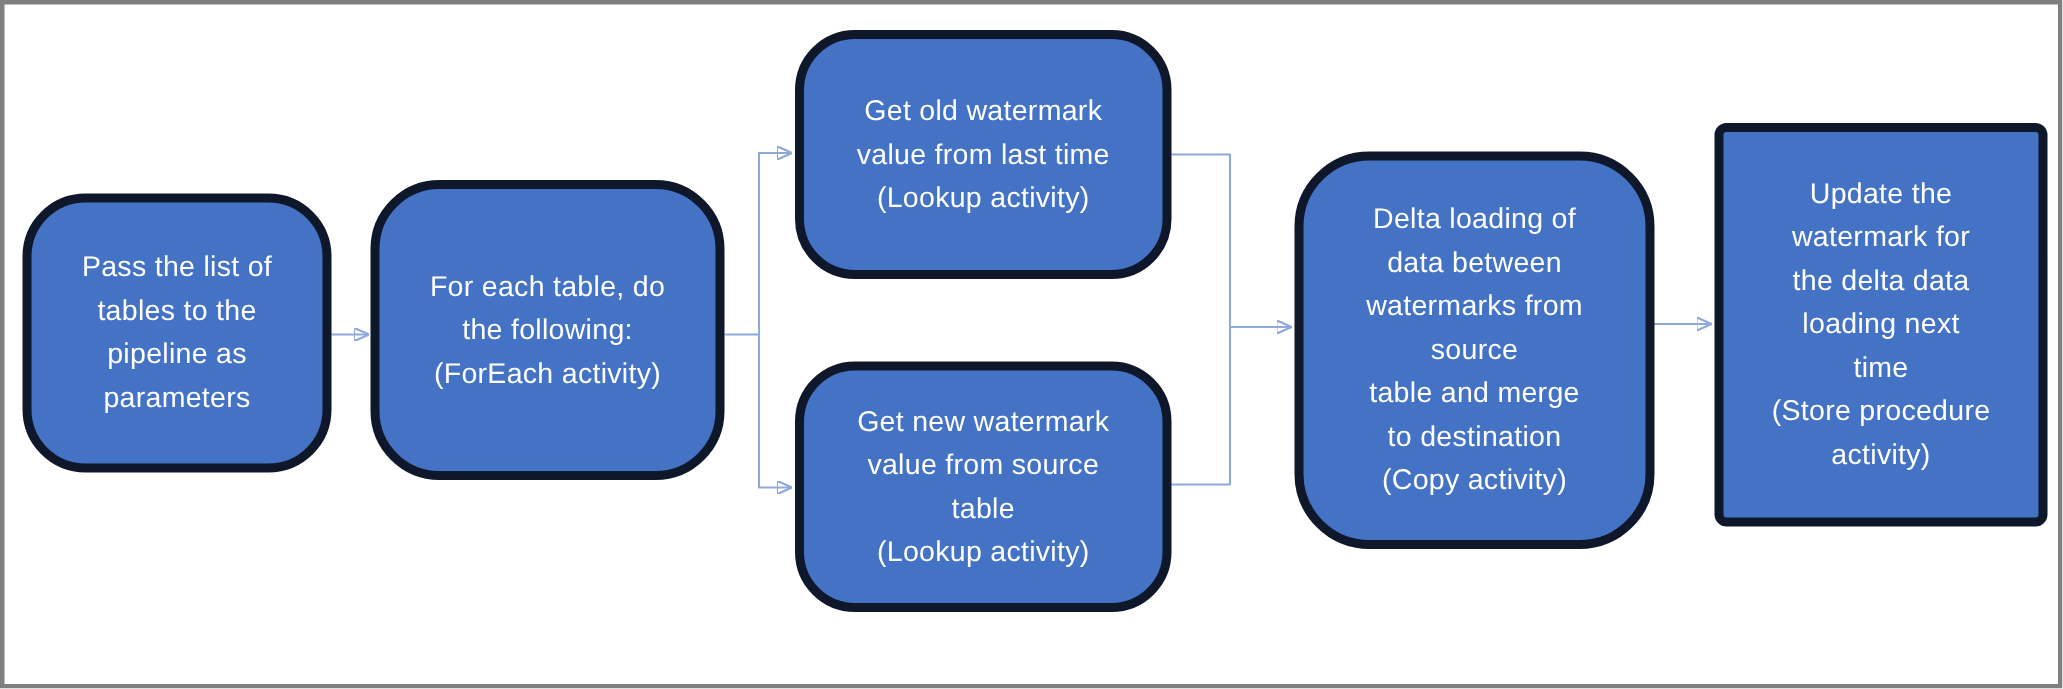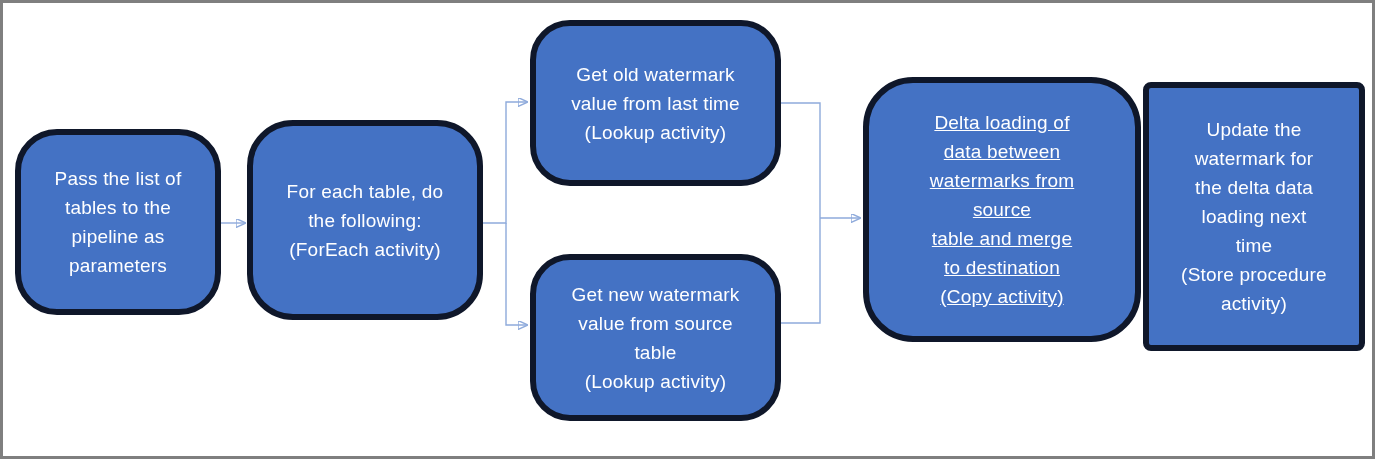--- a/index.html
+++ b/index.html
@@ -29,22 +29,22 @@
     text-align: center;
     white-space: pre-line;
     font-size: 19px;
     line-height: 29px;
     letter-spacing: 0.2px;
     padding: 6px 10px;
   }
   #node-pass-list   { left: 12px;   top: 126px; width: 206px; height: 186px; border-radius: 42px; }
   #node-foreach     { left: 244px;  top: 117px; width: 236px; height: 200px; border-radius: 46px; }
   #node-old-wm      { left: 527px;  top: 17px;  width: 251px; height: 166px; border-radius: 40px; }
-  #node-new-wm      { left: 527px;  top: 251px; width: 251px; height: 167px; border-radius: 40px; }
-  #node-delta       { left: 860px;  top: 74px;  width: 278px; height: 265px; border-radius: 50px; text-decoration: underline; }
+  #node-new-wm      { left: 527px;  top: 238px; width: 251px; height: 167px; border-radius: 40px; }
+  #node-delta       { left: 860px;  top: 98px;  width: 240px; height: 265px; border-radius: 50px; }
   #node-update      { left: 1140px; top: 79px;  width: 222px; height: 269px; border-radius: 8px; }
   #connector-layer {
     position: absolute;
     left: 0; top: 0;
     width: 1375px;
     height: 459px;
     pointer-events: none;
   }
   #connector-layer path, #connector-layer line {
     fill: none;

